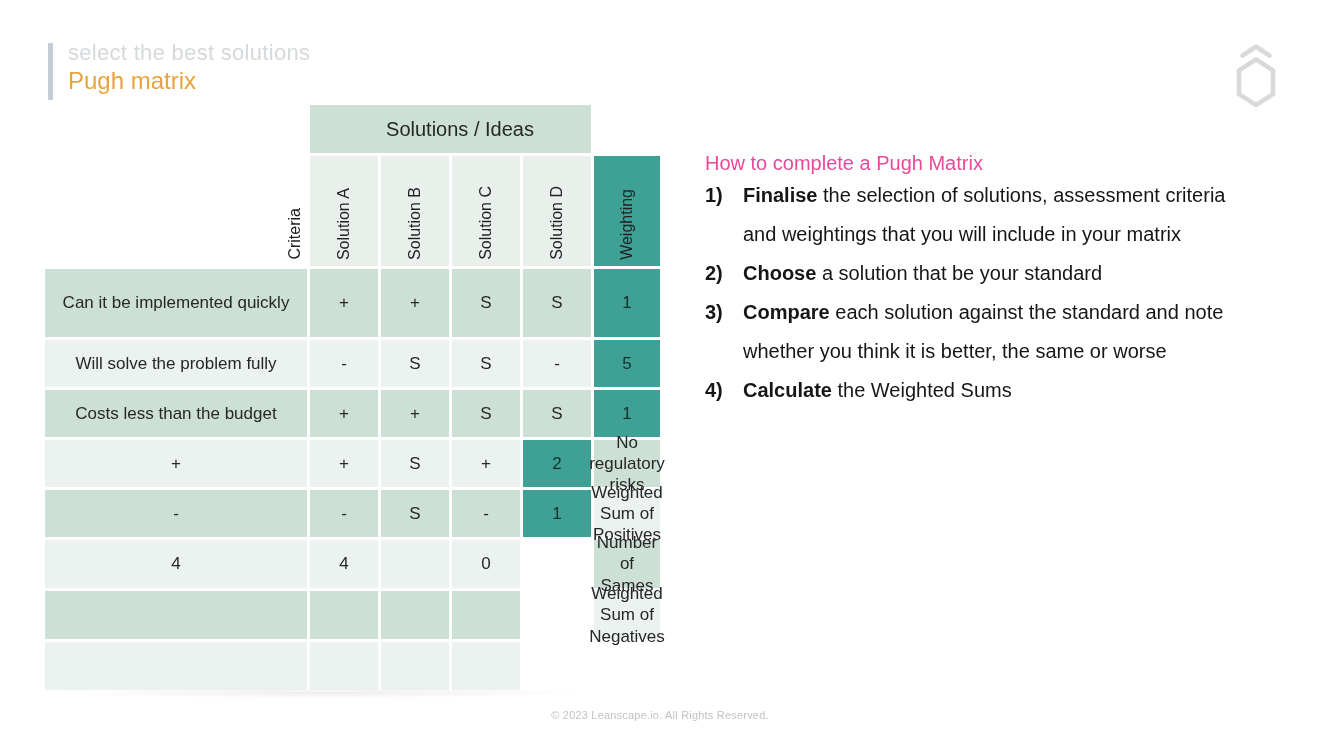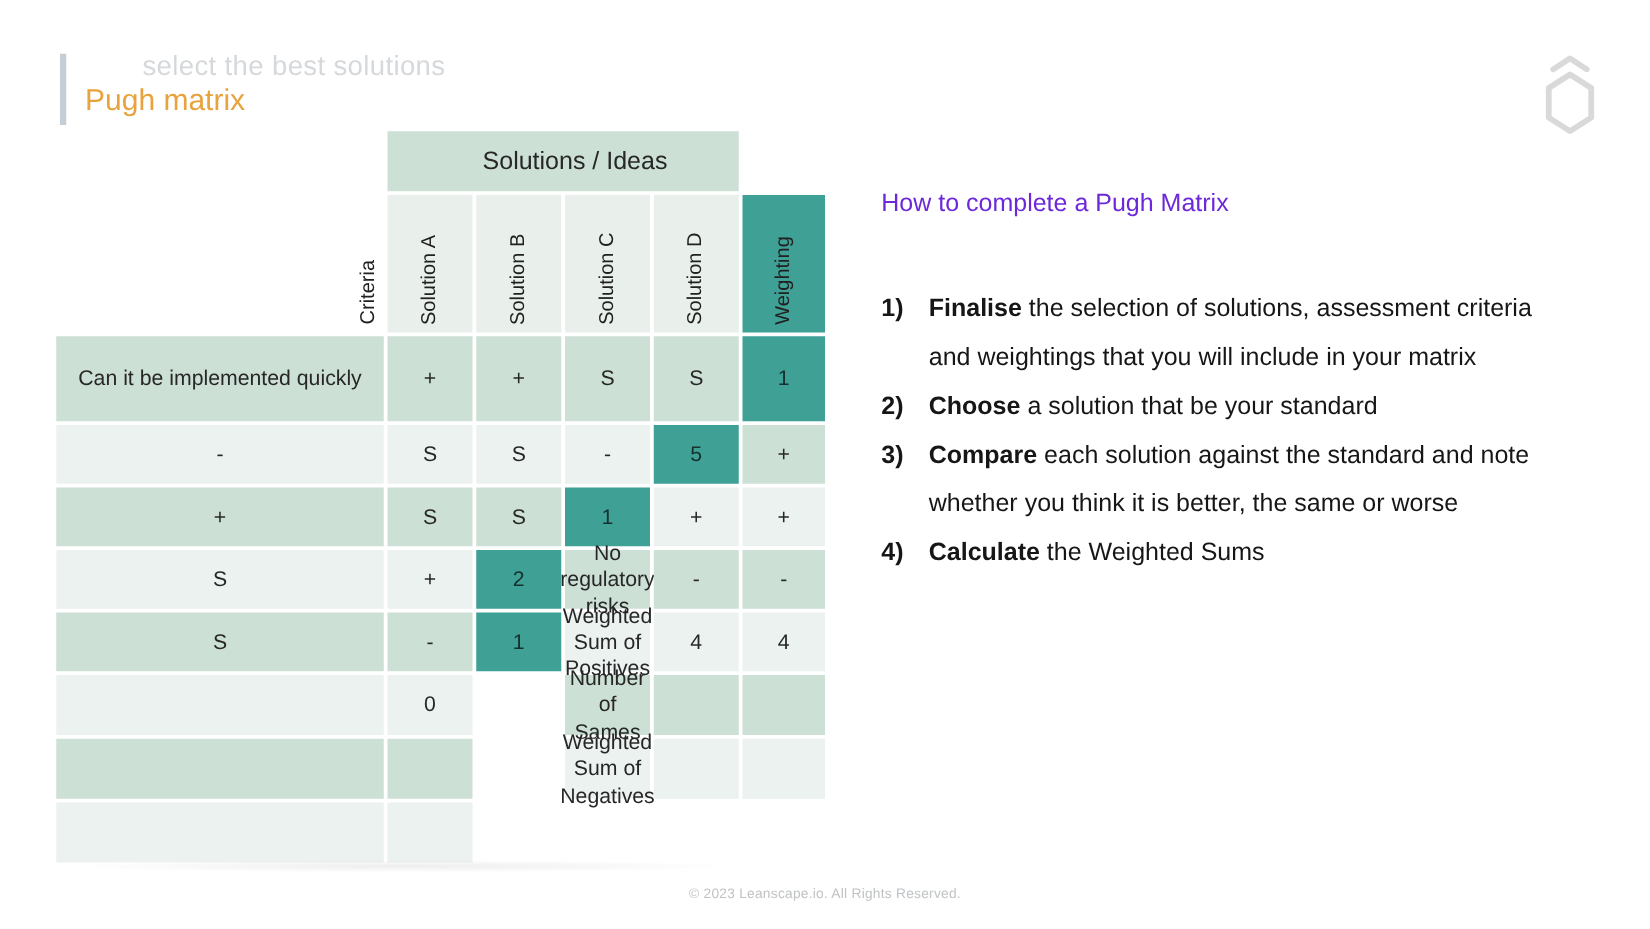--- a/index.html
+++ b/index.html
@@ -8,21 +8,21 @@
     font-family:"Liberation Sans", sans-serif;
     background:#ffffff;
     position:relative;
     overflow:hidden;
     color:#272727;
   }
   .slide { position:absolute; inset:0; background:#fff; }
 
   
   .accent-bar { position:absolute; left:48px; top:43px; width:5px; height:57px; background:#c5ced5; }
-  .kicker { position:absolute; left:68px; top:40px; font-size:22px; color:#d5d9db; letter-spacing:.3px;margin-left:46px; }
+  .kicker { position:absolute; left:68px; top:40px; font-size:22px; color:#d5d9db; letter-spacing:.3px; }
   .title  { position:absolute; left:68px; top:67px; font-size:24px; color:#e8a33d;text-align:center; }
   .logo   { position:absolute; left:1233px; top:40px; }
 
   
   .matrix {
     position:absolute; left:45px; top:105px;
     display:grid;
     grid-template-columns:262px 68px 68px 68px 68px 66px;
     grid-template-rows:48px 110px 68px 47px 47px 47px 47px 48px 48px 48px;
     gap:3px;
@@ -37,21 +37,21 @@
   .label-cell { text-align:center; line-height:1.25; padding:2px 10px; }
   .vcell { display:flex; align-items:flex-end; justify-content:center; padding-bottom:6px; }
   .vcell.right { justify-content:flex-end; padding-right:3px; background:transparent; }
   .vtext { writing-mode:vertical-rl; transform:rotate(180deg); font-size:16px; white-space:nowrap; color:#212121; }
   .weight-cell { color:#15302d; }
   .matrix-shadow { position:absolute; left:50px; top:688px; width:545px; height:10px;
     background:radial-gradient(ellipse at center, rgba(0,0,0,0.07), rgba(0,0,0,0) 70%); }
 
   
   .instructions { position:absolute; left:705px; top:150px; width:552px; font-size:20px; color:#161616; }
-  .instructions h2 { font-size:20px; font-weight:400; line-height:26px; margin-bottom:52px; color:#6d28d9; }
+  .instructions h2 { font-size:20px; font-weight:400; line-height:26px; color:#ec4899; }
   .step { display:grid; grid-template-columns:38px 1fr; line-height:39px; }
   .step .num { font-weight:700; }
   .step .lead { font-weight:700; }
 
   
   .footer { position:absolute; left:0; right:0; top:709px; text-align:center;
     font-size:11px; color:#c0c3c5; letter-spacing:.2px; }
 </style>
 </head>
 <body>
@@ -93,26 +93,28 @@
       <span class="vtext">Weighting</span>
     </div>
 
     <div class="cell bg-dark label-cell">Can it be implemented quickly</div>
     <div class="cell bg-dark">+</div>
     <div class="cell bg-dark">+</div>
     <div class="cell bg-dark">S</div>
     <div class="cell bg-dark">S</div>
     <div class="cell bg-teal weight-cell">1</div>
 
+    <div class="cell bg-light label-cell">Will solve the problem fully</div>
     <div class="cell bg-light">-</div>
     <div class="cell bg-light">S</div>
     <div class="cell bg-light">S</div>
     <div class="cell bg-light">-</div>
     <div class="cell bg-teal weight-cell">5</div>
 
+    <div class="cell bg-dark label-cell">Costs less than the budget</div>
     <div class="cell bg-dark">+</div>
     <div class="cell bg-dark">+</div>
     <div class="cell bg-dark">S</div>
     <div class="cell bg-dark">S</div>
     <div class="cell bg-teal weight-cell">1</div>
 
     <div class="cell bg-light">+</div>
     <div class="cell bg-light">+</div>
     <div class="cell bg-light">S</div>
     <div class="cell bg-light">+</div>

